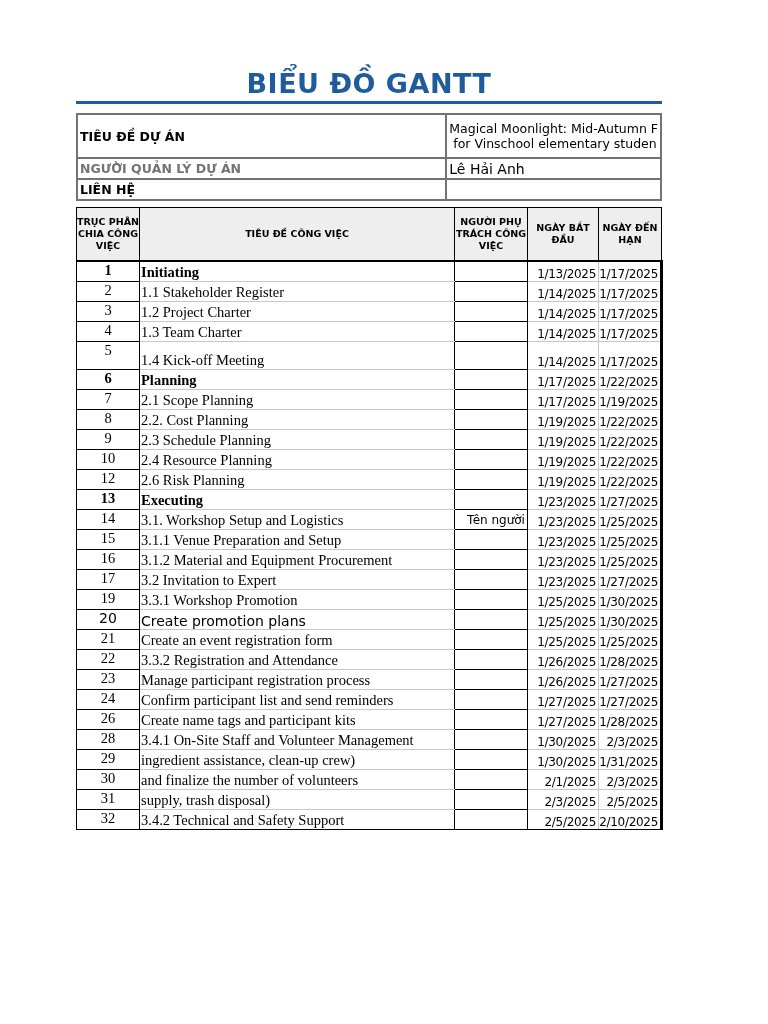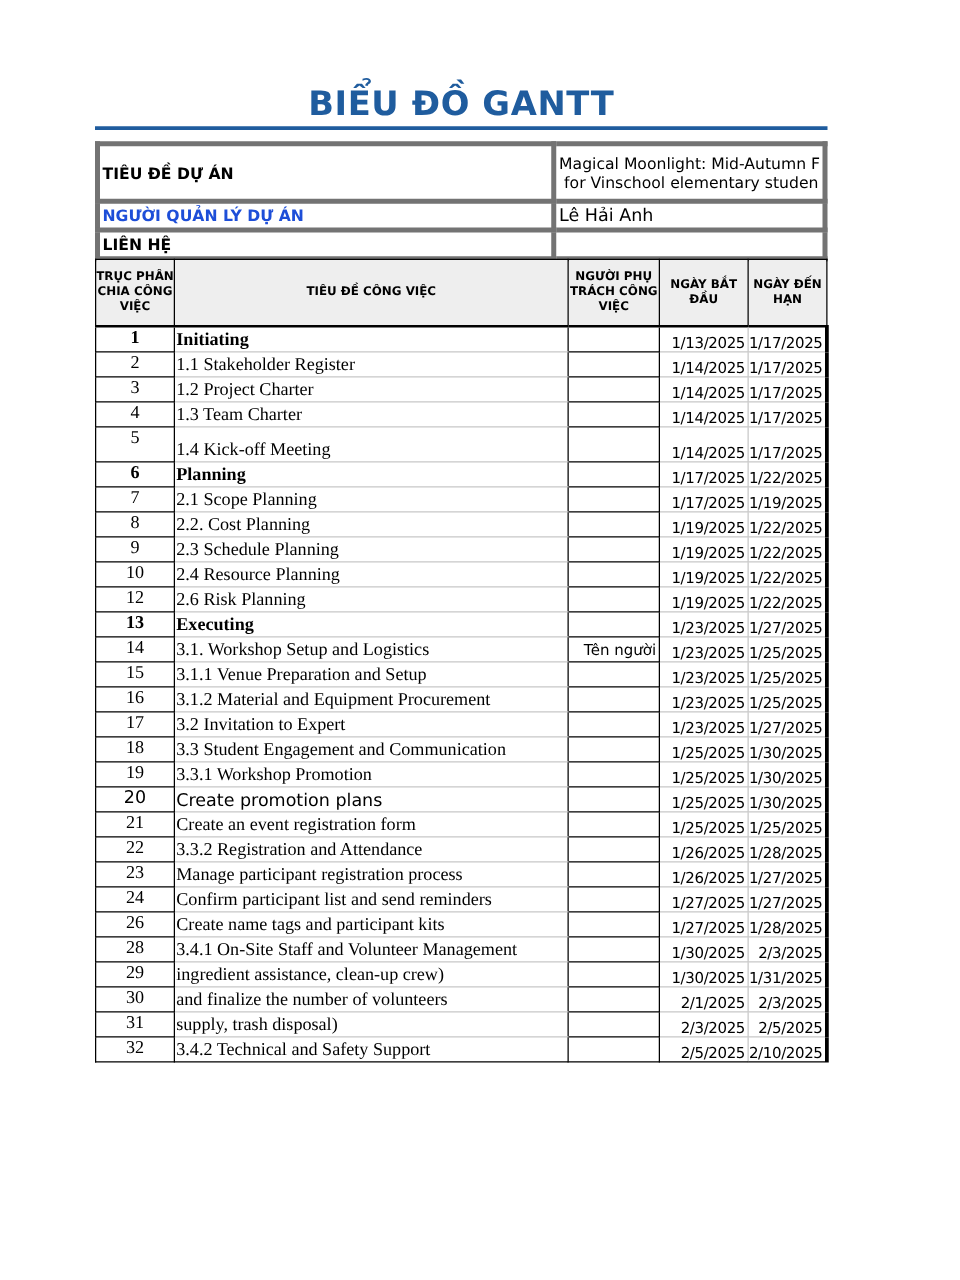--- a/index.html
+++ b/index.html
@@ -2,26 +2,26 @@
 <html><head>
 <meta charset="utf-8">
 <style>
   html, body { margin:0; padding:0; background:#ffffff; }
   body { width:768px; height:1024px; position:relative; overflow:hidden; font-family:"DejaVu Sans", sans-serif; color:#000; }
 
   .title { position:absolute; left:76px; width:586px; top:68px; text-align:center; font-family:"DejaVu Sans", sans-serif; font-weight:bold; font-size:27px; color:#1f5c9e; letter-spacing:0.5px; }
   .title-rule { position:absolute; left:76px; width:586px; top:101px; height:3px; background:#1f5c9e; }
 
   .info { position:absolute; left:76px; top:113px; width:586px; border-collapse:collapse; }
-  .info td { border:4px solid #737373; padding:0 2px; font-size:12px; height:19px; vertical-align:middle; }
+  .info td { border:2px solid #737373; padding:0 2px; font-size:12px; height:19px; vertical-align:middle; }
   .info td.lbl { width:372px; font-weight:bold; font-size:12.5px; }
   .info tr.r1 td { height:42px; }
   .info td.val { font-size:12.5px; white-space:nowrap; overflow:hidden;margin-top:32px; }
   .info td.val .wrap { line-height:15px; white-space:pre; }
-  .info td.blue { color:#1d4ed8; }
+  .info td.blue { color:#737373; }
   .info { border-bottom:2px solid #444; }
 
   .grid { position:absolute; left:76px; top:207px; width:586px; border-collapse:collapse; table-layout:fixed; }
   .grid th { background:#eeeeee; border:1px solid #000; font-family:"DejaVu Sans", sans-serif; font-weight:bold; font-size:9.5px; line-height:12px; text-align:center; vertical-align:middle; padding:0; height:52px; overflow:hidden; }
   .grid th.c1 { width:62px; }
   .grid th.c2 { width:314px; }
   .grid th.c3 { width:72px; }
   .grid th.c4 { width:70px; }
   .grid th.c5 { width:62px; }
   .grid th.first { border-bottom:2px solid #000; }
@@ -181,27 +181,20 @@
         <td class="date end">1/25/2025</td>
       </tr>
       <tr>
         <td class="num">17</td>
         <td class="task">3.2 Invitation to Expert</td>
         <td class="owner"></td>
         <td class="date">1/23/2025</td>
         <td class="date end">1/27/2025</td>
       </tr>
       <tr>
-        <td class="num">18</td>
-        <td class="task">3.3 Student Engagement and Communication</td>
-        <td class="owner"></td>
-        <td class="date">1/25/2025</td>
-        <td class="date end">1/30/2025</td>
-      </tr>
-      <tr>
         <td class="num">19</td>
         <td class="task">3.3.1 Workshop Promotion</td>
         <td class="owner"></td>
         <td class="date">1/25/2025</td>
         <td class="date end">1/30/2025</td>
       </tr>
       <tr class="sans">
         <td class="num">20</td>
         <td class="task">Create promotion plans</td>
         <td class="owner"></td>

